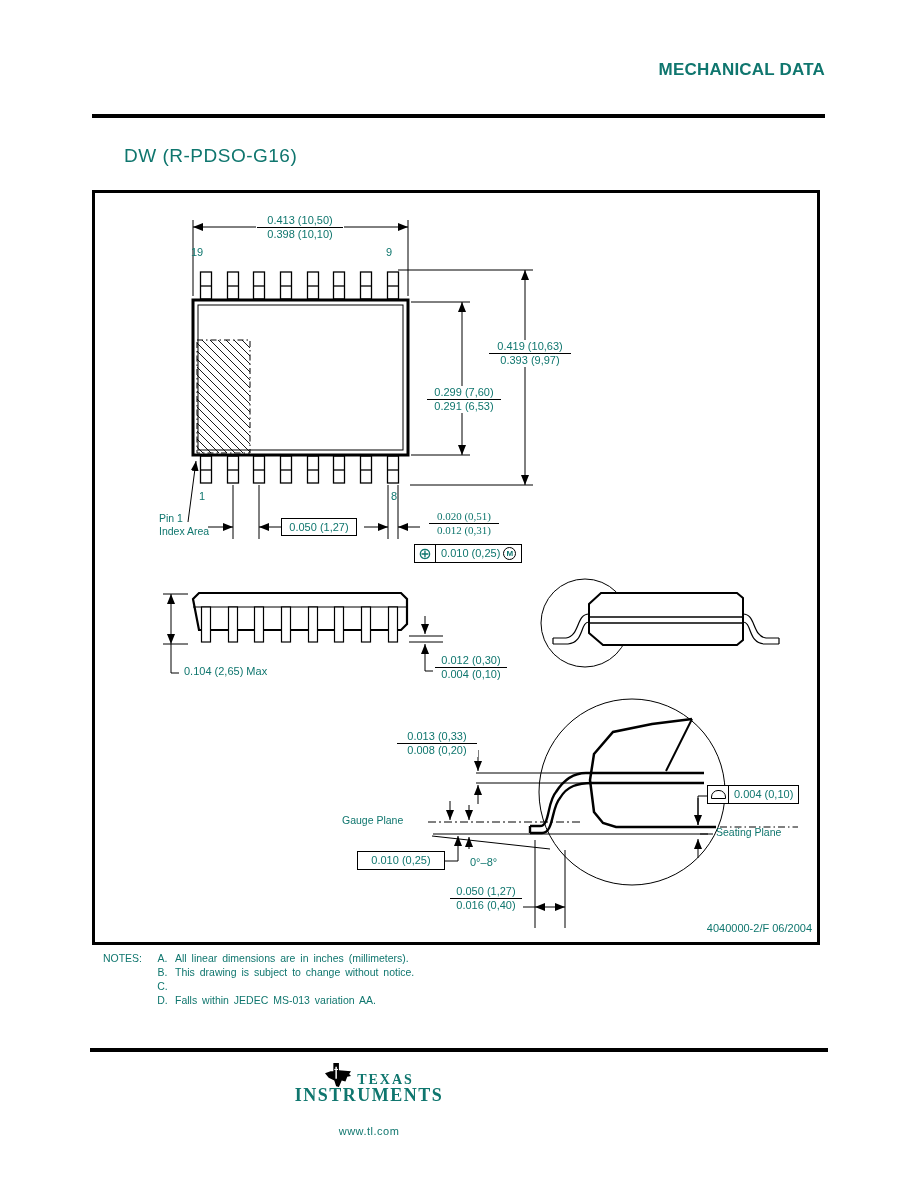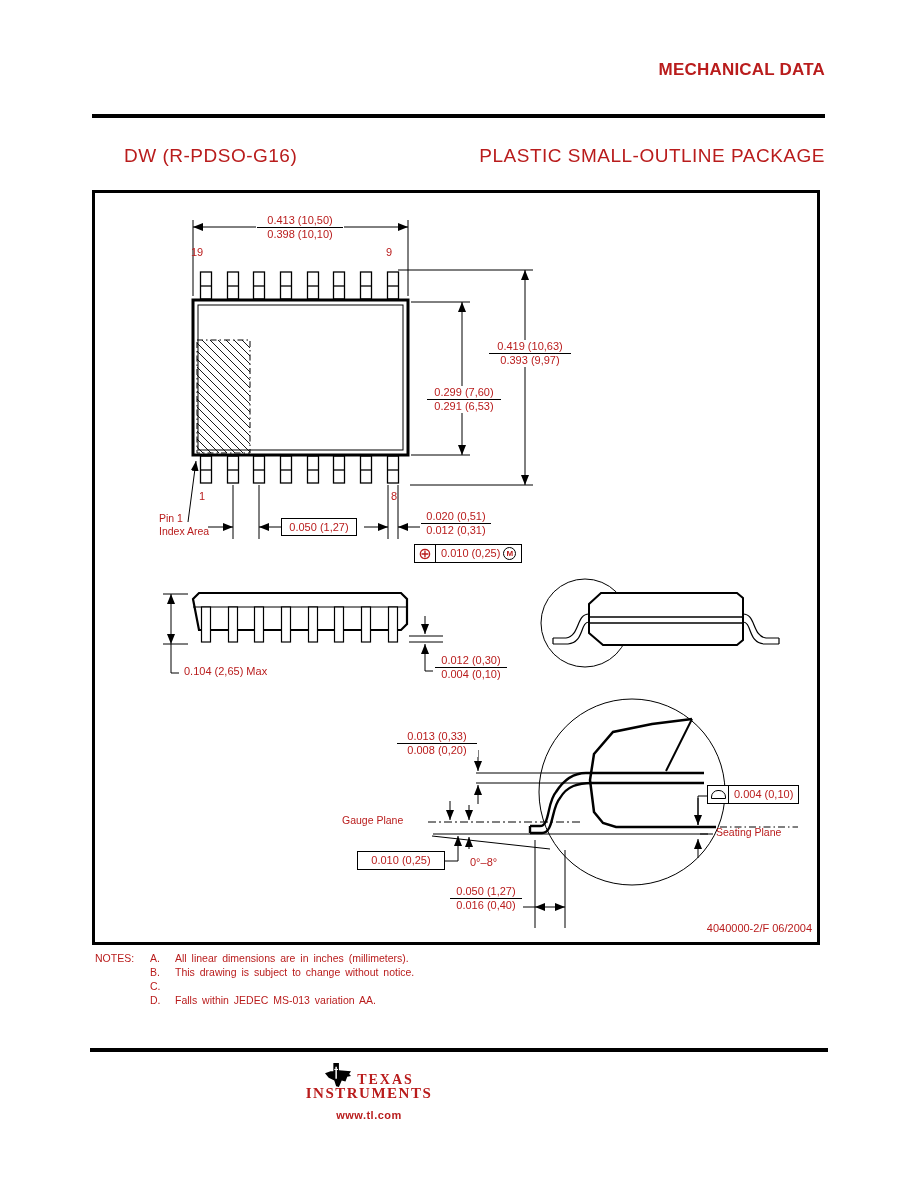--- a/index.html
+++ b/index.html
@@ -1,16 +1,16 @@
 <!DOCTYPE html>
 <html><head>
 <meta charset="utf-8">
 <style>
   html,body{margin:0;padding:0;background:#fff;}
-  .page{position:relative;width:918px;height:1188px;background:#fff;color:#b91c1c;
+  .page{position:relative;width:918px;height:1188px;background:#fff;color:#0f766e;
         font-family:"Liberation Sans",sans-serif;overflow:hidden;}
   .abs{position:absolute;}
   .hdr{font-size:17px;font-weight:bold;letter-spacing:0.2px;}
   .rule{background:#000;height:4px;}
   .ttl{font-size:19px;letter-spacing:0.5px;margin-left:32px;}
   .frame{position:absolute;left:92px;top:190px;width:728px;height:707px;}
   .frame svg.lines{position:absolute;left:0;top:0;}
   .lab{position:absolute;font-size:11px;line-height:13px;white-space:nowrap;}
   .frac{text-align:center;background:#fff;padding:0 1px;}
   .frac .fx{border-bottom:1px solid #000;padding:0 3px;}
@@ -19,41 +19,40 @@
   .fcf{display:inline-flex;align-items:center;border:1px solid #000;background:#fff;height:17px;}
   .fcf .cell1{width:20px;text-align:center;border-right:1px solid #000;align-self:stretch;
               display:flex;align-items:center;justify-content:center;}
   .fcf .cell2{padding:0 5px;display:flex;align-items:center;gap:3px;}
   .mcirc{display:inline-flex;width:11px;height:11px;border:1px solid #000;border-radius:50%;
          font-size:8px;align-items:center;justify-content:center;font-weight:bold;}
   .flatsym{display:inline-block;width:13px;height:7px;border:1px solid #000;
            border-radius:7px 7px 0 0;}
   .small{font-size:10.5px;line-height:13px;}
   .notes{position:absolute;left:95px;top:951px;font-size:10.5px;line-height:14px;word-spacing:2px;}
-  .nrow{display:flex;}
+  .nrow{display:flex;text-align:center;}
   .nh{width:55px;}
   .nl{width:25px;}
   .doc{position:absolute;right:8px;top:732px;font-size:11px;}
   .footer{position:absolute;left:0;top:1062px;width:738px;display:flex;flex-direction:column;
           align-items:center;}
   .brandrow{display:flex;align-items:flex-end;gap:5px;}
   .btx{font-family:"Liberation Serif",serif;font-weight:bold;font-size:14px;letter-spacing:2px;}
-  .bin{font-family:"Liberation Serif",serif;font-weight:bold;font-size:15px;letter-spacing:1.5px;
+  .bin{font-family:"Liberation Serif",serif;font-weight:bold;font-size:18px;letter-spacing:1.5px;
        margin-top:-3px;}
-  .burl{font-size:11px;font-weight:bold;margin-top:7px;letter-spacing:0.5px;}
+  .burl{font-size:11px;font-weight:normal;margin-top:19px;letter-spacing:0.5px;}
 </style>
 </head>
 <body>
 
 <div class="page">
 
   <div class="abs hdr" style="right:93px;top:60px;">MECHANICAL DATA</div>
   <div class="abs rule" style="left:92px;top:114px;width:733px;"></div>
   <div class="abs ttl" style="left:92px;top:145px;">DW (R-PDSO-G16)</div>
-  <div class="abs ttl" style="right:93px;top:145px;">PLASTIC SMALL-OUTLINE PACKAGE</div>
 
   <div class="frame">
     <svg class="lines" width="728" height="755" viewBox="0 0 728 755">
       <defs>
         <marker id="ma" markerUnits="userSpaceOnUse" markerWidth="10" markerHeight="10" viewBox="0 0 10 10" refX="10" refY="5" orient="auto">
           <path d="M0,1 L10,5 L0,9 Z" fill="#000"></path>
         </marker>
         <marker id="mb" markerUnits="userSpaceOnUse" markerWidth="10" markerHeight="10" viewBox="0 0 10 10" refX="0" refY="5" orient="auto">
           <path d="M10,1 L0,5 L10,9 Z" fill="#000"></path>
         </marker>
@@ -250,21 +249,21 @@
     <div class="lab" style="left:107px;top:300px;">1</div>
     <div class="lab" style="left:299px;top:300px;">8</div>
 
     <div class="lab small" style="left:52px;top:322px;margin-left:15px;">
       <div>Pin 1</div>
       <div>Index Area</div>
     </div>
 
     <div class="lab boxed" style="left:189px;top:328px;width:74px;height:16px;line-height:16px;">0.050 (1,27)</div>
 
-    <div class="lab frac" style="left:328px;top:320px;width:70px;">
+    <div class="lab frac" style="left:336px;top:320px;width:70px;font-family:Liberation Serif, serif;">
       <div class="fx">0.020 (0,51)</div>
       <div class="fn">0.012 (0,31)</div>
     </div>
 
     <div class="fcf abs" style="left:322px;top:354px;">
       <span class="cell1">⊕</span>
       <span class="cell2">
         <span class="lab" style="position:static;">0.010 (0,25)</span>
         <span class="mcirc">M</span>
       </span>

